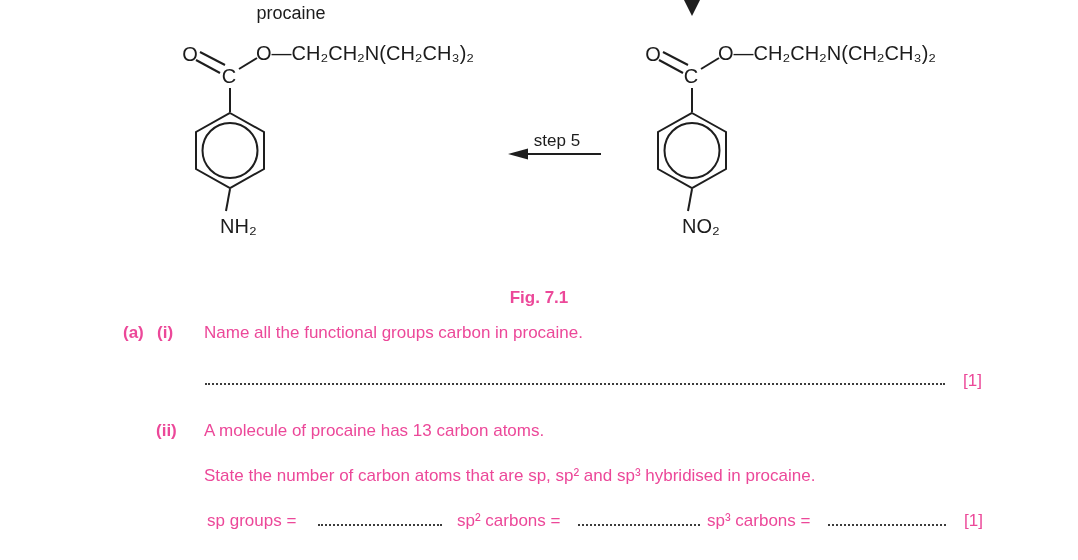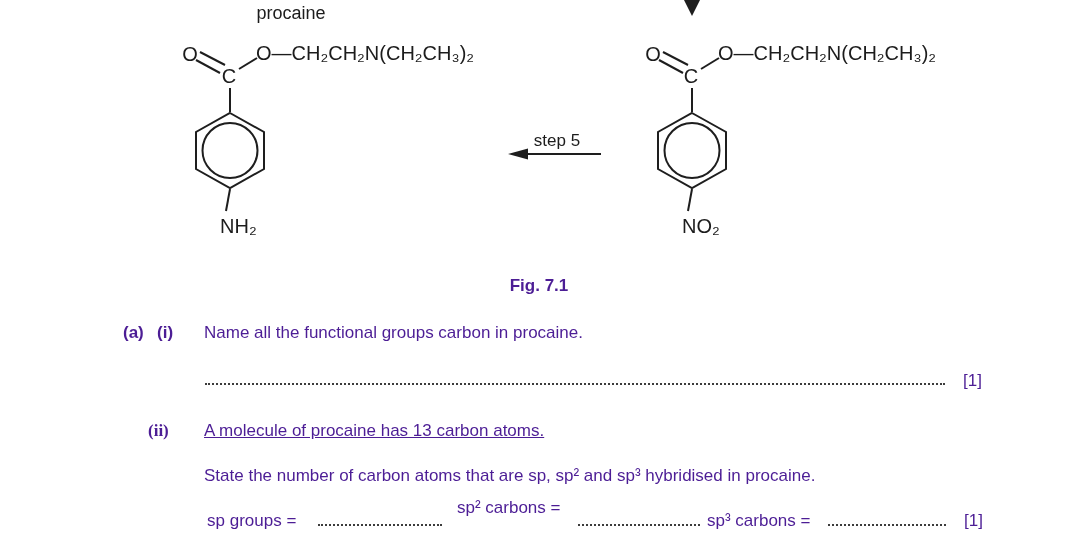--- a/index.html
+++ b/index.html
@@ -1,33 +1,33 @@
 <!DOCTYPE html>
 <html><head>
 <meta charset="utf-8">
 <style>
   html,body{margin:0;padding:0;background:#fff;}
   .page{
     position:relative;width:1078px;height:560px;background:#ffffff;
-    font-family:"Liberation Sans","DejaVu Sans",sans-serif;color:#4c1d95;overflow:hidden;
+    font-family:"Liberation Sans","DejaVu Sans",sans-serif;color:#ec4899;overflow:hidden;
   }
   .abs{position:absolute;white-space:nowrap;}
   .txt{font-size:17px;line-height:19px;}
   .bold{font-weight:bold;}
   .figure-svg{position:absolute;left:0;top:0;}
   .figure-svg text{font-family:"Liberation Sans","DejaVu Sans",sans-serif;fill:#1c1c1c;}
   .atom{font-size:20px;}
   .formula{font-size:20px;}
   .small-label{font-size:18px;}
   .step-text{font-size:17px;}
   .bond{stroke:#1e1e1e;stroke-width:2;fill:none;}
   .ringline{stroke:#1e1e1e;stroke-width:2;fill:none;}
   .fillshape{fill:#1e1e1e;stroke:none;}
   .blank{border-bottom:2px dotted #3c3c3c;height:14px;}
-  .caption{font-size:17px;font-weight:bold;text-align:center;width:100%;}
+  .caption{font-size:17px;font-weight:bold;text-align:center;width:100%;margin-top:12px;}
 </style>
 </head>
 <body>
 
 <div class="page">
 
   <svg class="figure-svg" width="1078" height="265" viewBox="0 0 1078 265">
 
     <text class="small-label" x="291" y="19" text-anchor="middle">procaine</text>
 
@@ -70,26 +70,26 @@
 
   <div class="abs caption" style="left:0;top:276px;">Fig. 7.1</div>
 
   <span class="abs txt bold" style="left:123px;top:323px;">(a)</span>
   <span class="abs txt bold" style="left:157px;top:323px;">(i)</span>
   <span class="abs txt" style="left:204px;top:323px;">Name all the functional groups carbon in procaine.</span>
 
   <div class="abs blank" style="left:205px;top:369px;width:740px;"></div>
   <span class="abs txt" style="left:963px;top:371px;">[1]</span>
 
-  <span class="abs txt bold" style="left:148px;top:421px;font-family:Liberation Serif, serif;">(ii)</span>
-  <span class="abs txt" style="left:204px;top:421px;text-decoration:underline;">A molecule of procaine has 13 carbon atoms.</span>
+  <span class="abs txt bold" style="left:156px;top:421px;">(ii)</span>
+  <span class="abs txt" style="left:204px;top:421px;">A molecule of procaine has 13 carbon atoms.</span>
 
   <span class="abs txt" style="left:204px;top:466px;">State the number of carbon atoms that are sp, sp² and sp³ hybridised in procaine.</span>
 
   <span class="abs txt" style="left:207px;top:511px;">sp groups =</span>
   <div class="abs blank" style="left:318px;top:510px;width:124px;"></div>
-  <span class="abs txt" style="left:457px;top:498px;">sp² carbons =</span>
+  <span class="abs txt" style="left:457px;top:511px;">sp² carbons =</span>
   <div class="abs blank" style="left:578px;top:510px;width:122px;"></div>
   <span class="abs txt" style="left:707px;top:511px;text-align:right;">sp³ carbons =</span>
   <div class="abs blank" style="left:828px;top:510px;width:118px;"></div>
   <span class="abs txt" style="left:964px;top:511px;">[1]</span>
 
 </div>
 
 </body></html>

